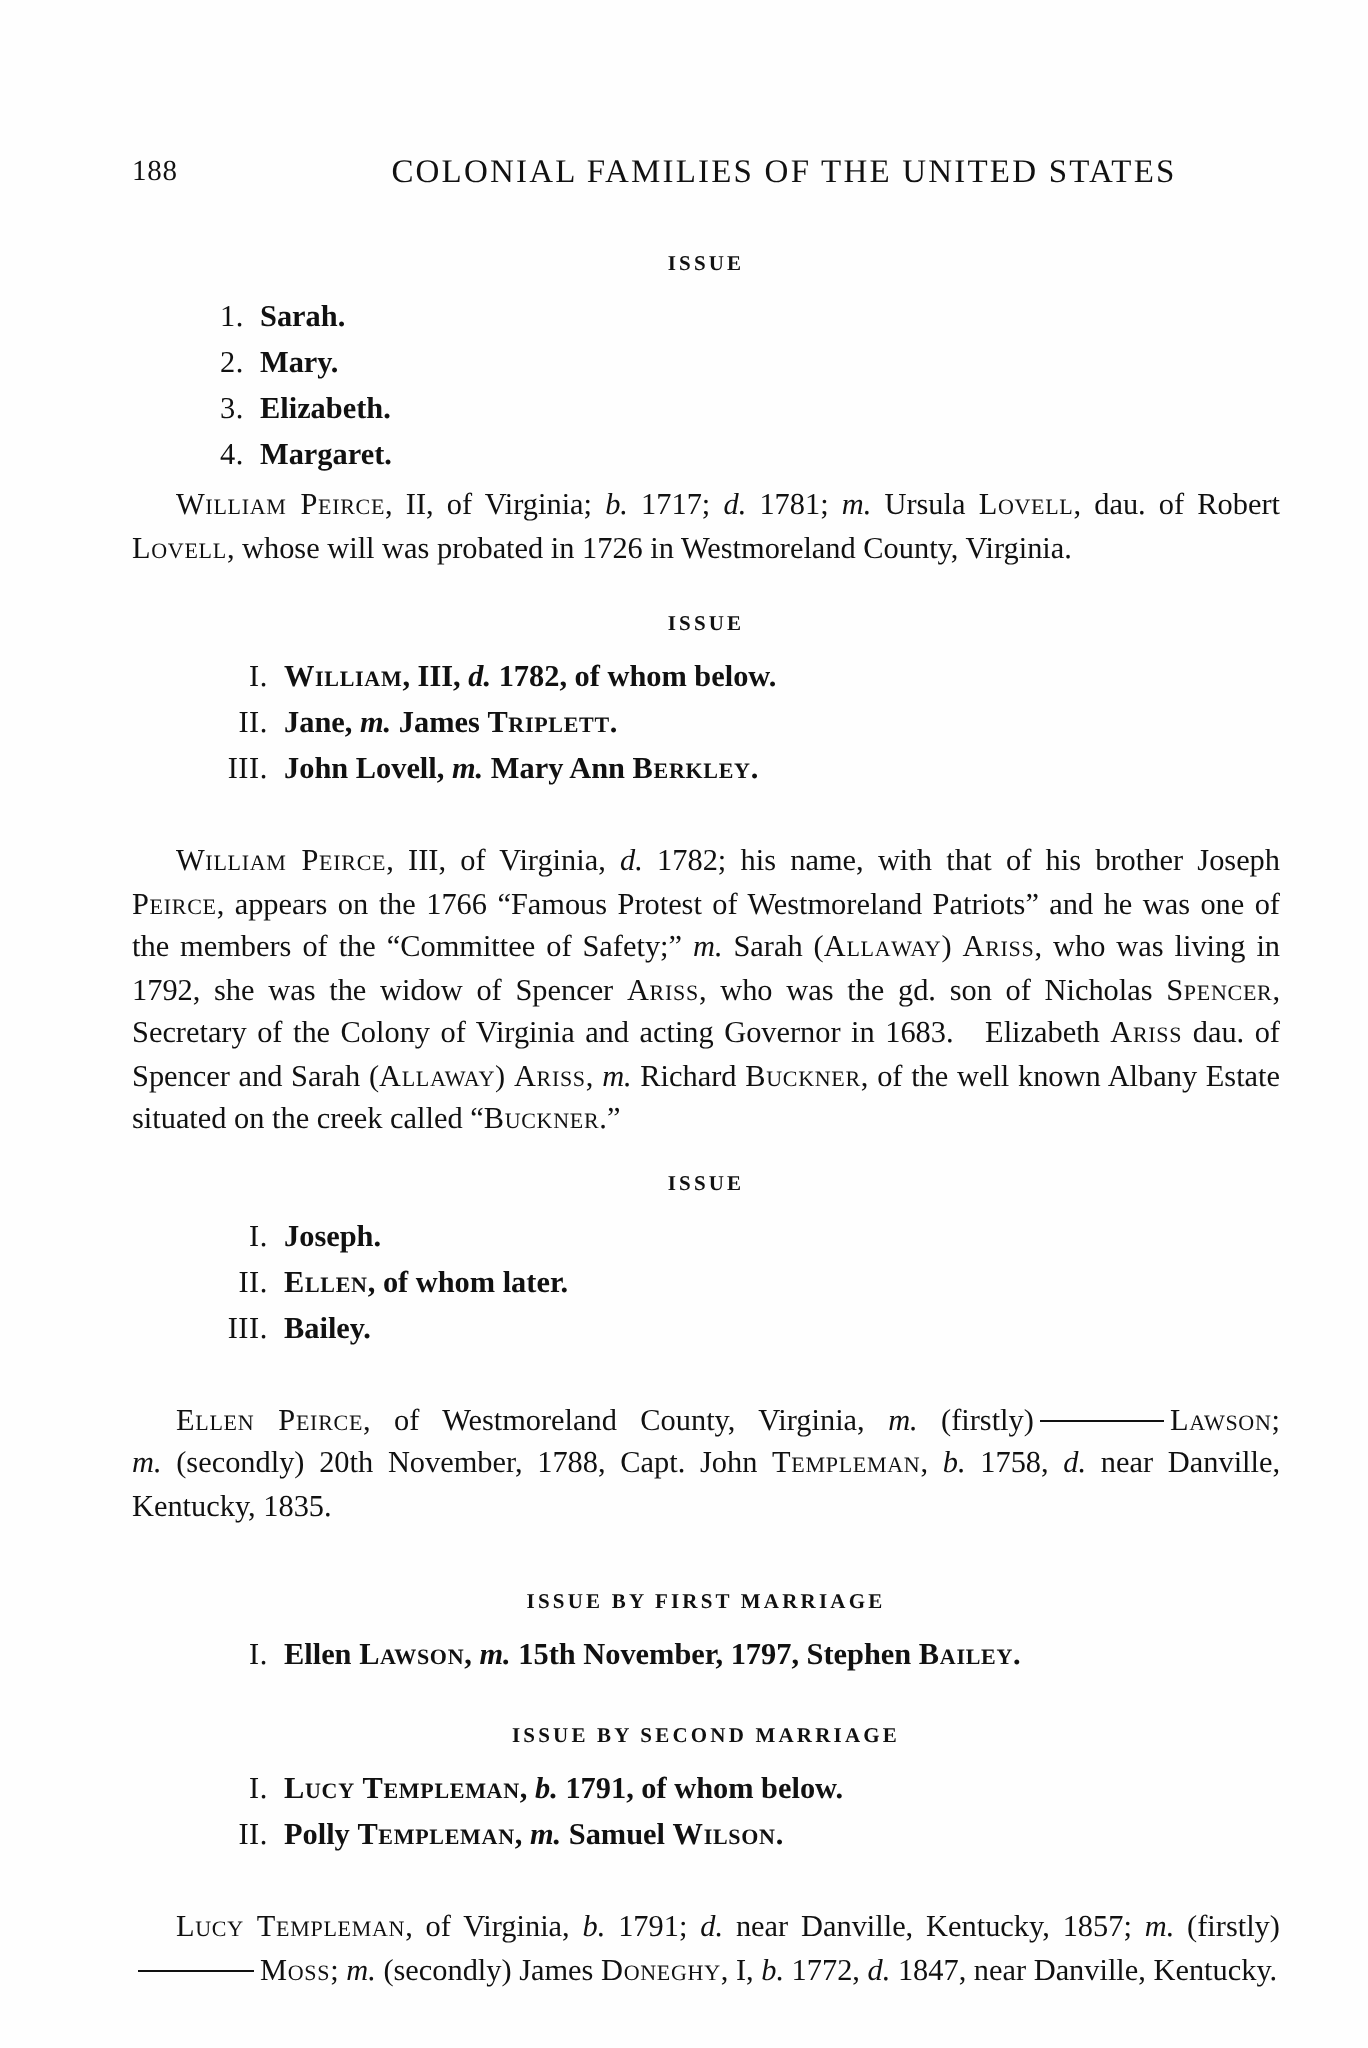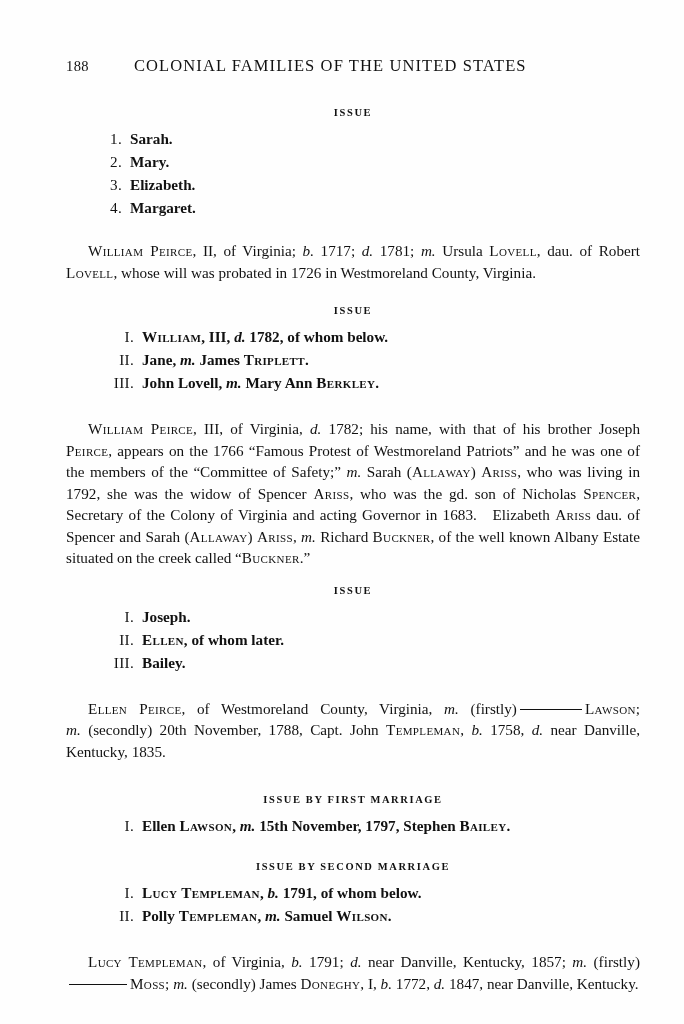--- a/index.html
+++ b/index.html
@@ -24,35 +24,36 @@
     position: absolute;
     left: 66px;
     top: 0;
     width: 574px;
   }
 
   
   .runhead {
     position: relative;
     height: 34px;
-    margin-top: 56px;
+    margin-top: 76px;
   }
   .folio {
     position: absolute;
     left: 0;
     top: 2px;
     font-size: 14.5px;
     letter-spacing: 0.4px;
     font-variant: small-caps;
   }
   .runtitle {
     position: absolute;
-    left: 68px;
+    left: 91px;
     top: 0;
     width: 470px;
+    text-align: center;
     font-size: 16.5px;
     letter-spacing: 1.1px;
     white-space: nowrap;
   }
 
   
   .issue-head {
     text-align: center;
     font-size: 10.5px;
     font-weight: bold;
@@ -138,21 +139,21 @@
       <li>
         <span class="marker">3.</span>
         <span class="entry">Elizabeth.</span>
       </li>
       <li>
         <span class="marker">4.</span>
         <span class="entry">Margaret.</span>
       </li>
     </ul>
 
-    <p class="body para-gap" style="margin-top:21px;">
+    <p class="body para-gap" style="margin-top:3px;">
       <span class="sc">William Peirce</span>, II, of Virginia; <span class="it">b.</span>&nbsp;1717; <span class="it">d.</span>&nbsp;1781; <span class="it">m.</span>&nbsp;Ursula <span class="sc">Lovell</span>, dau. of Robert <span class="sc">Lovell</span>, whose will was probated in 1726 in Westmoreland County, Virginia.
     </p>
 
     <div class="issue-head" style="margin-top:22px;">ISSUE</div>
 
     <ul class="issue-list">
       <li>
         <span class="marker">I.</span>
         <span class="entry"><span class="sc">William</span>, III, <span class="it">d.</span>&nbsp;1782, of whom below.</span>
       </li>

